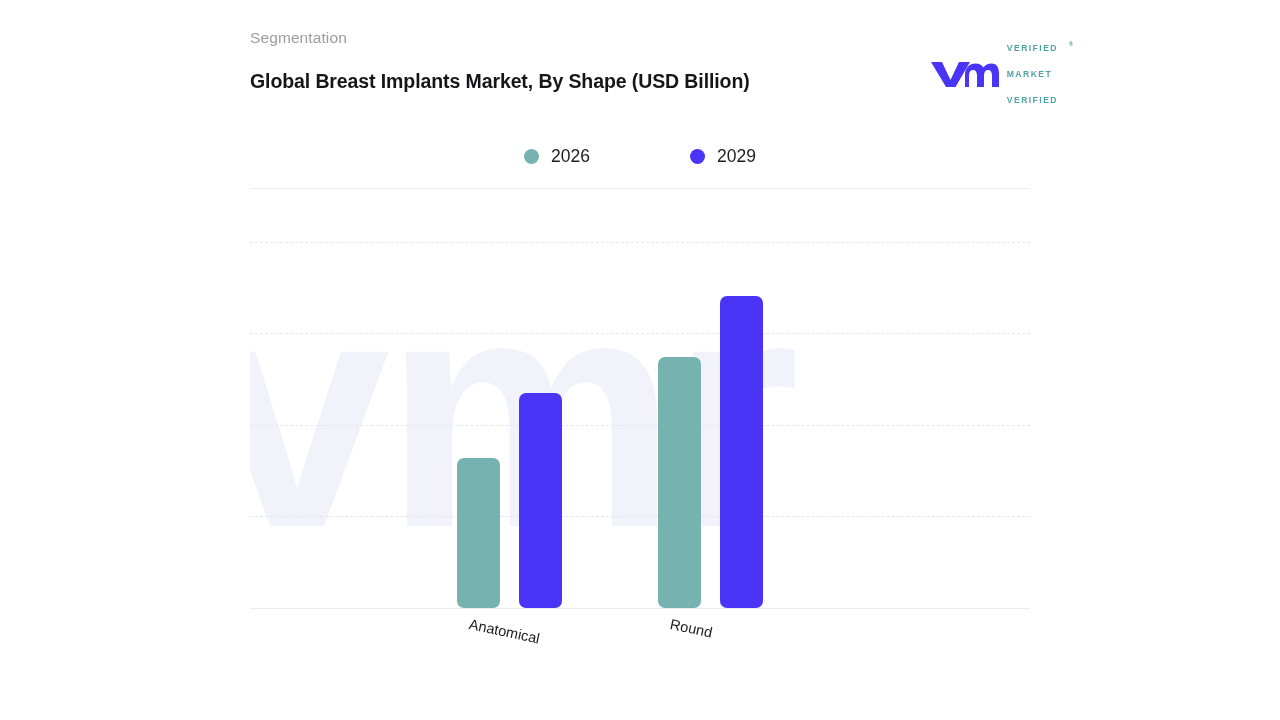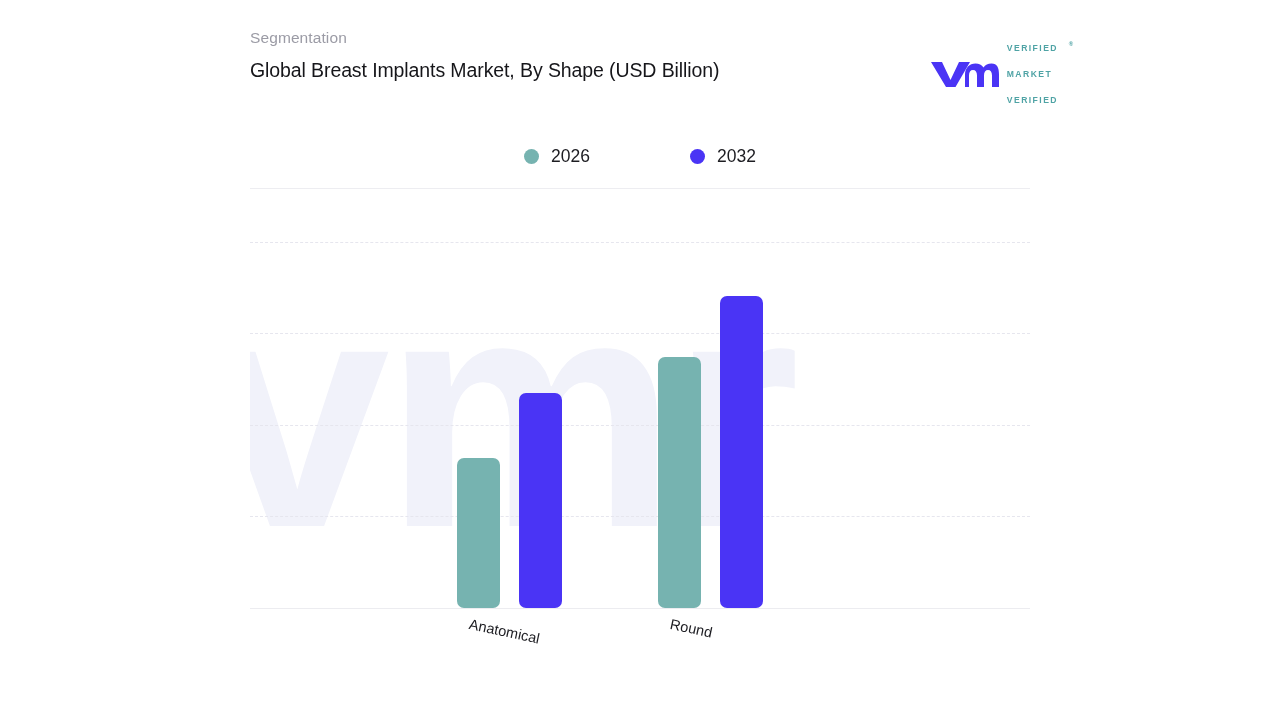--- a/index.html
+++ b/index.html
@@ -30,23 +30,23 @@
     height: 70px;
   }
   .eyebrow {
     font-size: 15.5px;
     color: #9b9ba5;
     font-weight: 400;
     letter-spacing: .1px;
     line-height: 18px;
   }
   .chart-title {
-    margin-top: 11px;
+    margin-top: 22px;
     font-size: 19.5px;
-    font-weight: 400;
+    font-weight: 700;
     color: #16161a;
     letter-spacing: -.1px;
     line-height: 24px;
   }
 
   
   .logo {
     position: absolute;
     right: 222px;
     top: 44px;
@@ -211,21 +211,21 @@
     </span>
   </div>
 
   <div class="legend">
     <div class="legend-item">
       <span class="legend-dot" id="legend-dot-0" style="background: rgb(118, 179, 176);"></span>
       <span class="legend-label">2026</span>
     </div>
     <div class="legend-item">
       <span class="legend-dot" id="legend-dot-1" style="background: rgb(74, 52, 245);"></span>
-      <span class="legend-label">2032</span>
+      <span class="legend-label">2029</span>
     </div>
   </div>
 
   <div class="separator"></div>
 
   <div class="plot">
 
     <div class="watermark">
       <svg width="780" height="420" viewBox="0 0 780 420" aria-hidden="true">
         <text x="250" y="330" font-family="Liberation Sans, sans-serif" font-size="330" font-weight="700" fill="#f1f2fa" text-anchor="middle" letter-spacing="-6">vmr</text>

